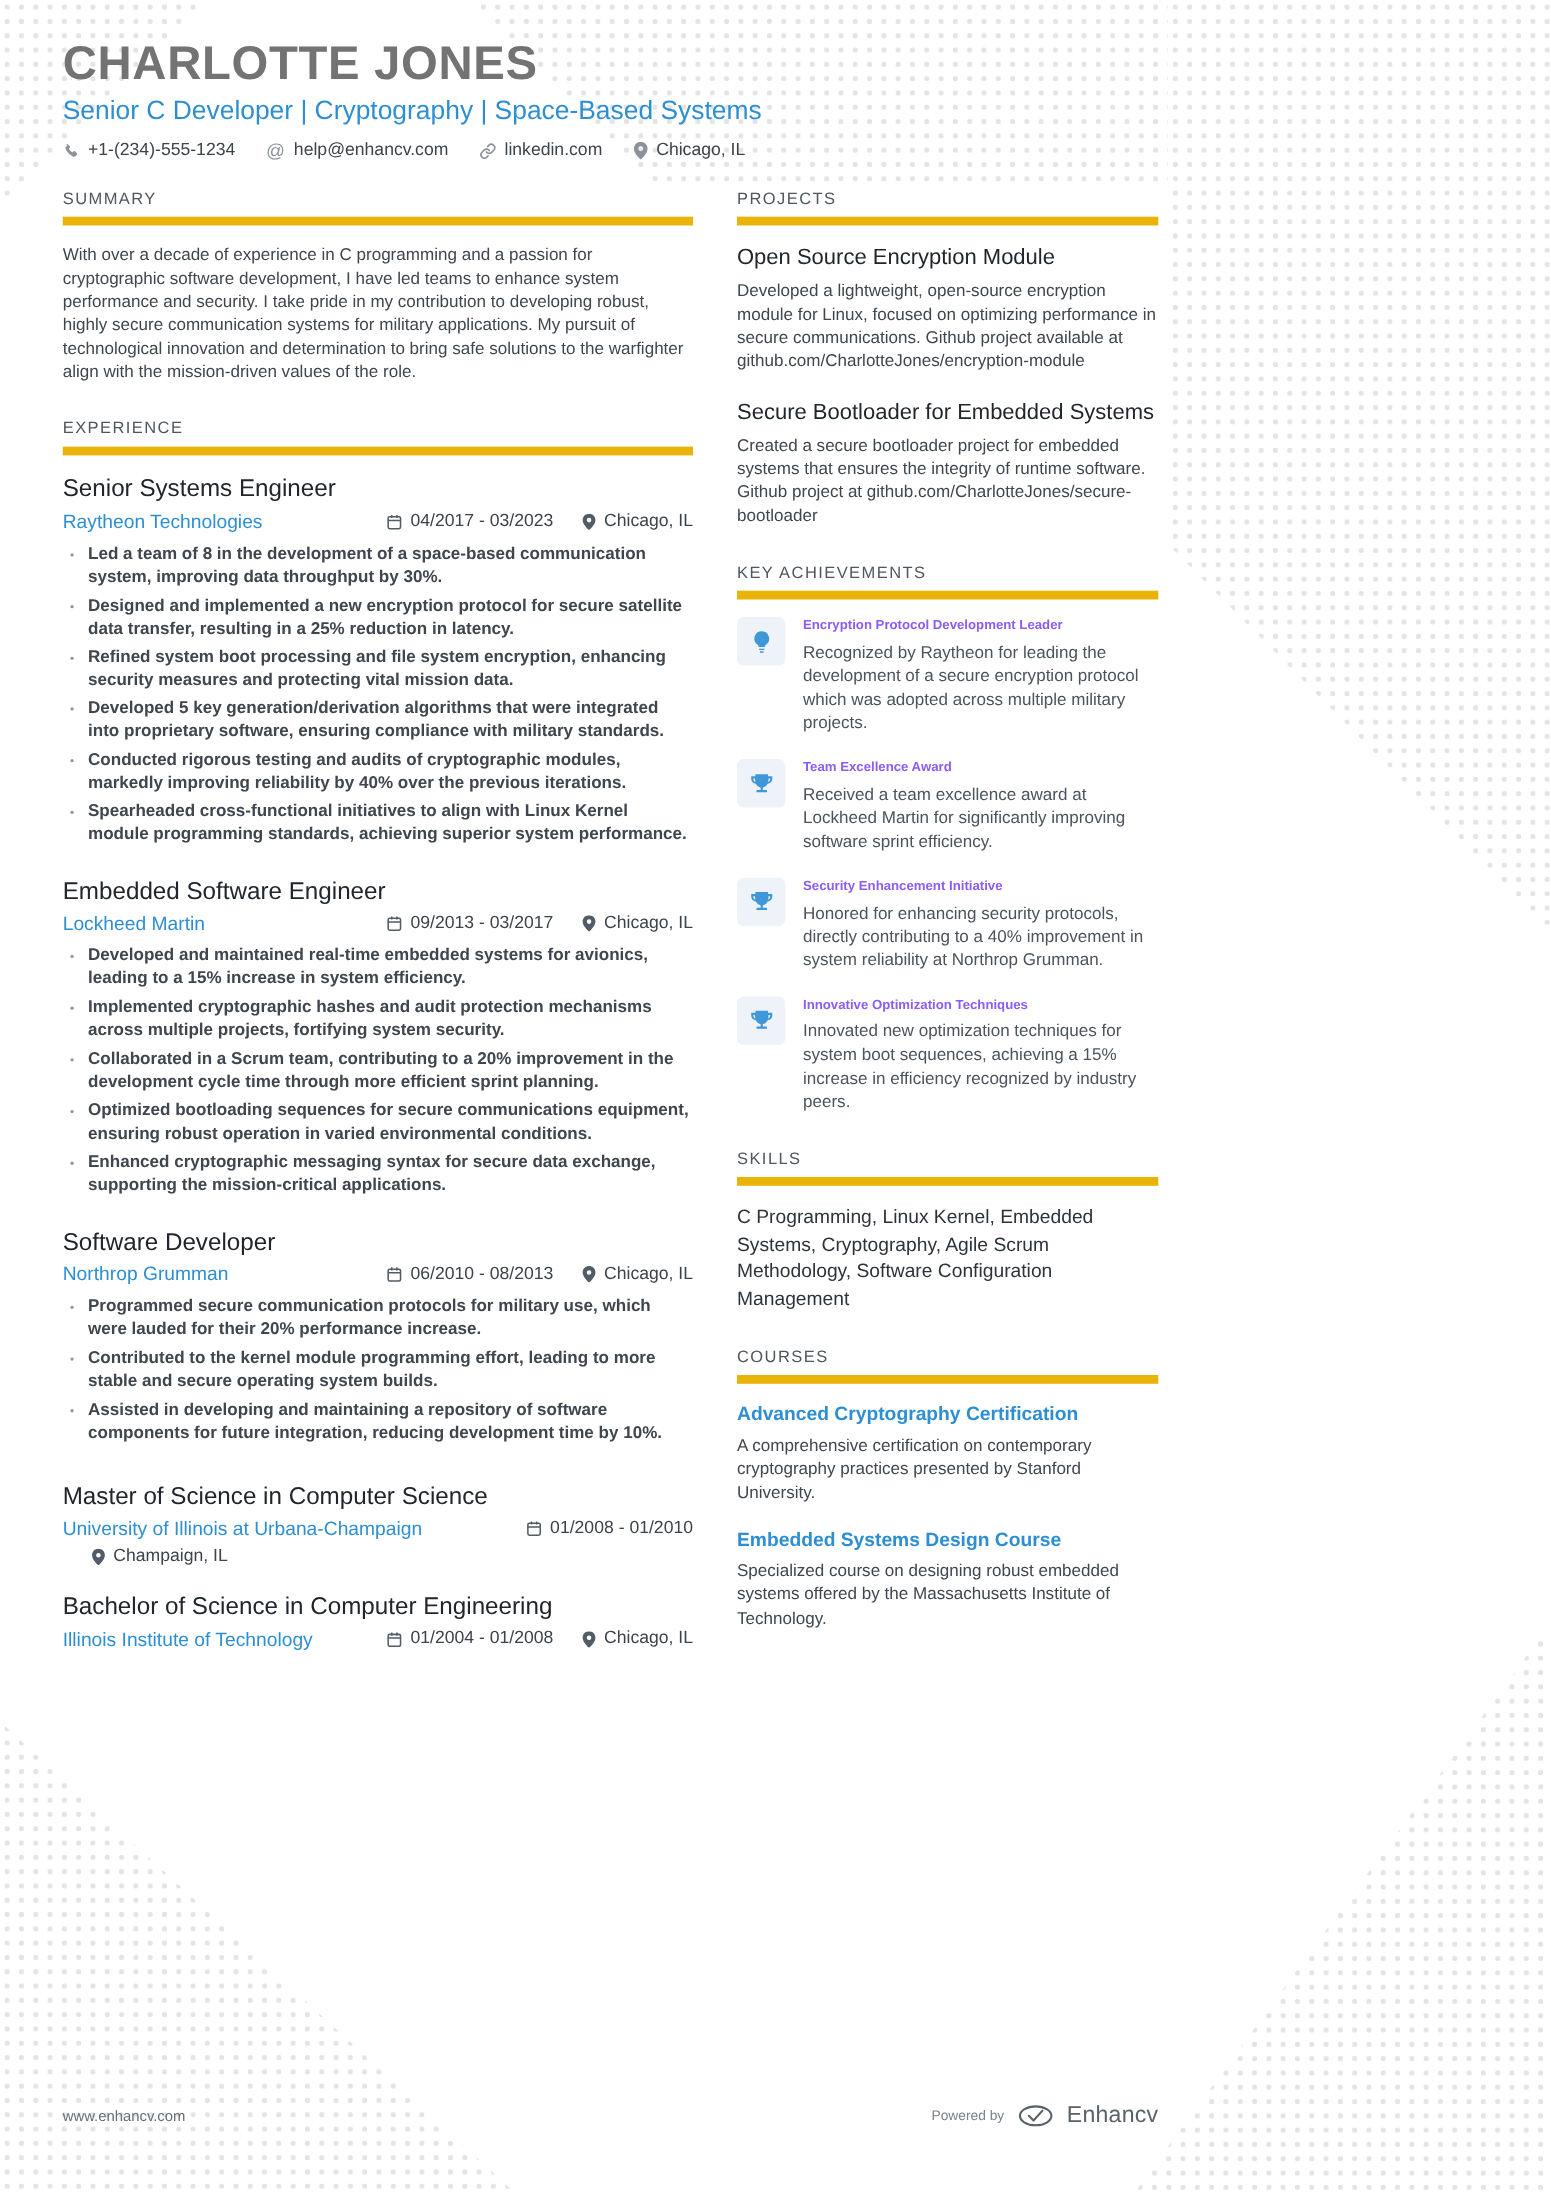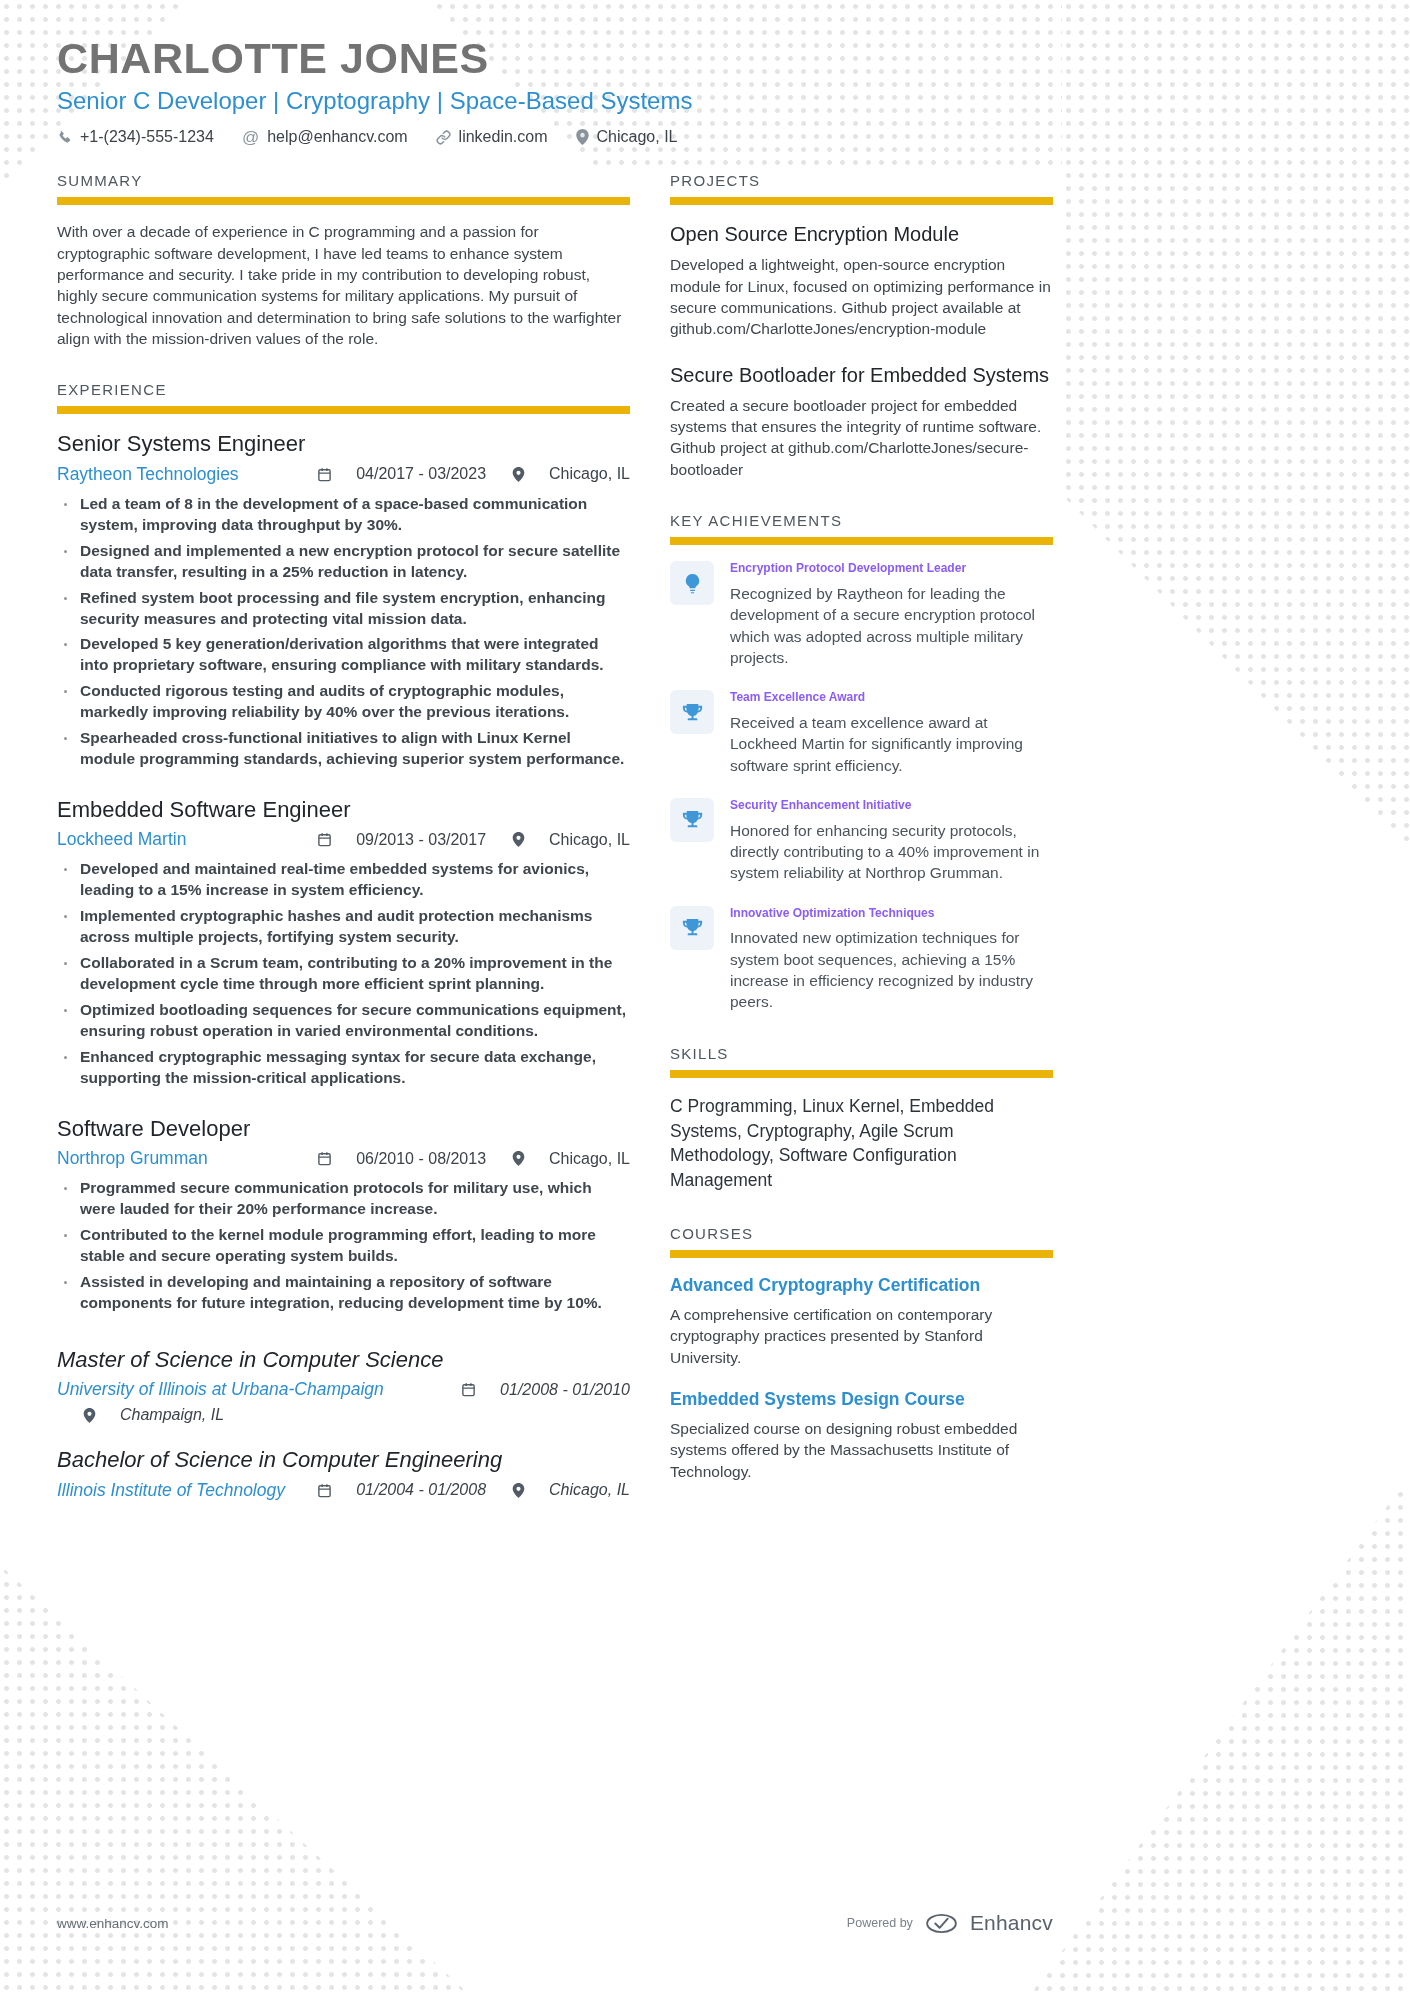--- a/index.html
+++ b/index.html
@@ -43,33 +43,33 @@
     font-size:15px; font-weight:400; letter-spacing:1.3px; color:#4e565e;
     padding-bottom:8px; border-bottom:8px solid #eab308; margin-bottom:16px;
   }
   .body-text { font-size:15.5px; line-height:1.38; color:#3f464e; }
 
   
   .job { margin-bottom:26px; }
   .role { font-size:22px; font-weight:400; color:#21262c; line-height:1.25; }
   .meta-row { display:flex; flex-wrap:wrap; align-items:center; row-gap:6px; margin-top:6px; font-size:16px; color:#3d434b; }
   .company { flex:1 1 auto; color:#2d8fd1; font-size:17.5px; }
-  .meta { display:inline-flex; align-items:center; gap:24px; color:#3d434b;text-align:center; }
+  .meta { display:inline-flex; align-items:center; gap:7px; color:#3d434b;text-align:center; }
   .meta + .meta { margin-left:26px; }
   .mi { color:#525c66; flex:0 0 auto; }
   .bullets { list-style:none; margin-top:9px;font-weight:bold; }
   .bullets li {
     position:relative; padding-left:23px; margin-bottom:5px;
     font-size:15.5px; line-height:1.35; color:#3f464e;
   }
   .bullets li::before {
     content:""; position:absolute; left:7px; top:9px;
     width:3px; height:3px; border-radius:50%; background:#8d959d;
   }
-  .edu { margin-bottom:22px;font-style:italic; }
+  .edu { margin-bottom:22px; }
 
   
   .proj { margin-bottom:22px; }
   .proj-title { font-size:20px; font-weight:400; color:#21262c; line-height:1.3; margin-bottom:7px; }
   .ach { display:flex; gap:16px; margin-bottom:22px; }
   .ach-icon-box {
     flex:0 0 44px; width:44px; height:44px; border-radius:6px;
     background:#edf3f9; display:flex; align-items:center; justify-content:center;
     color:#3f97d7;
   }

